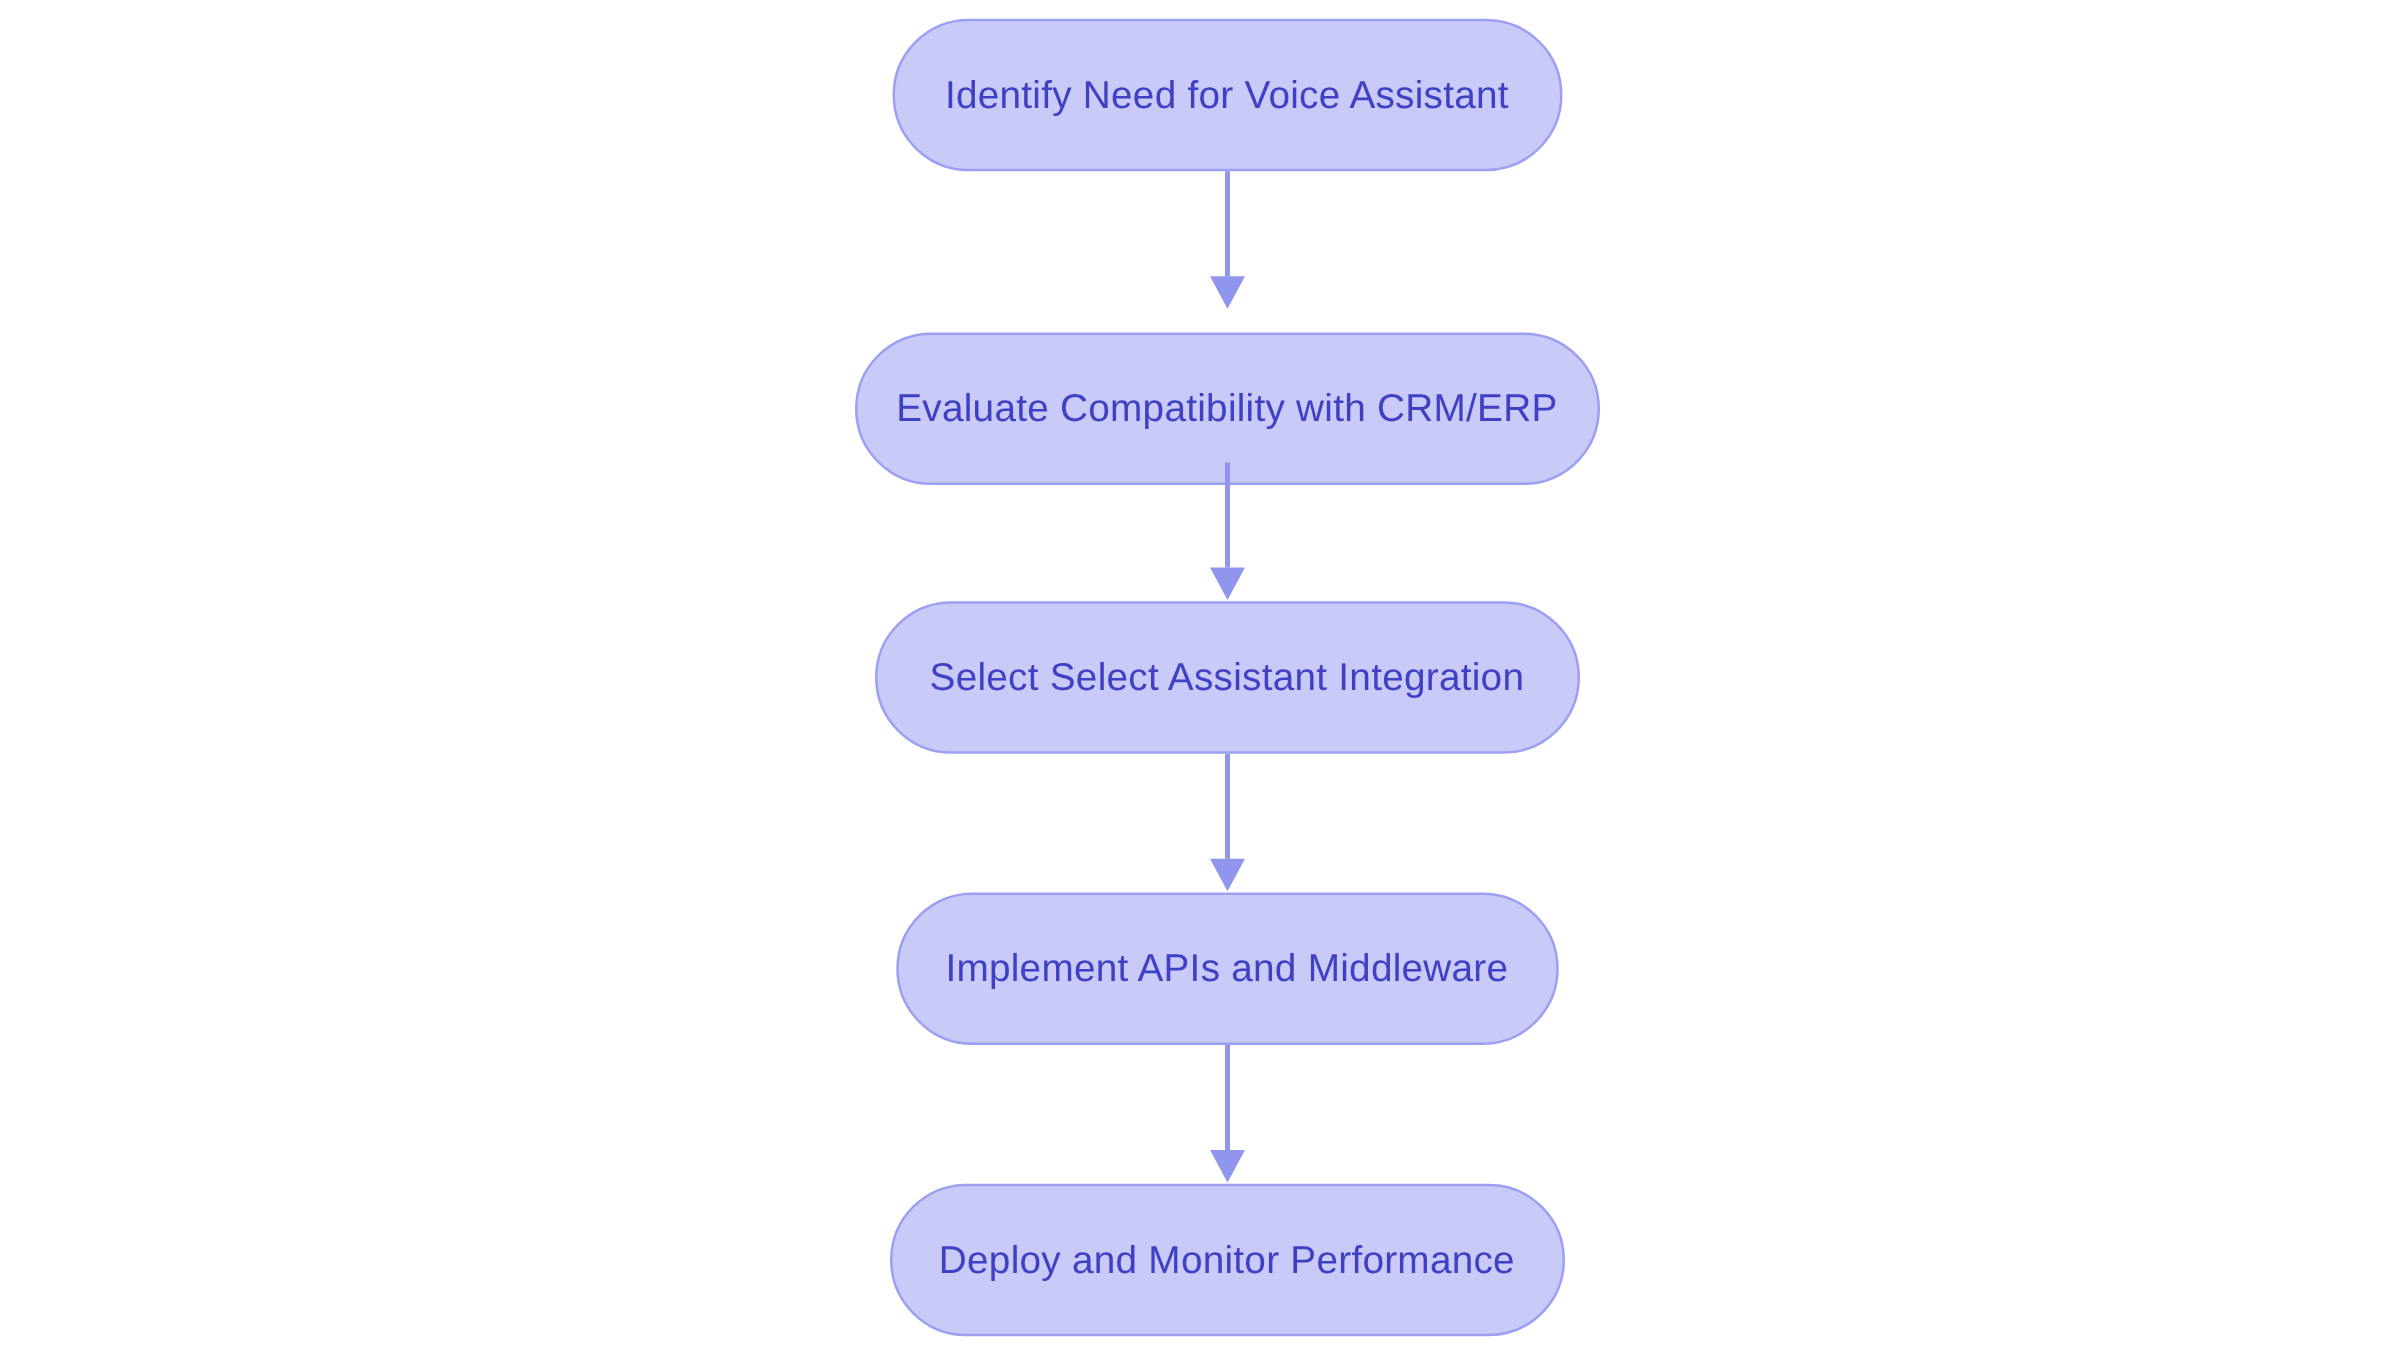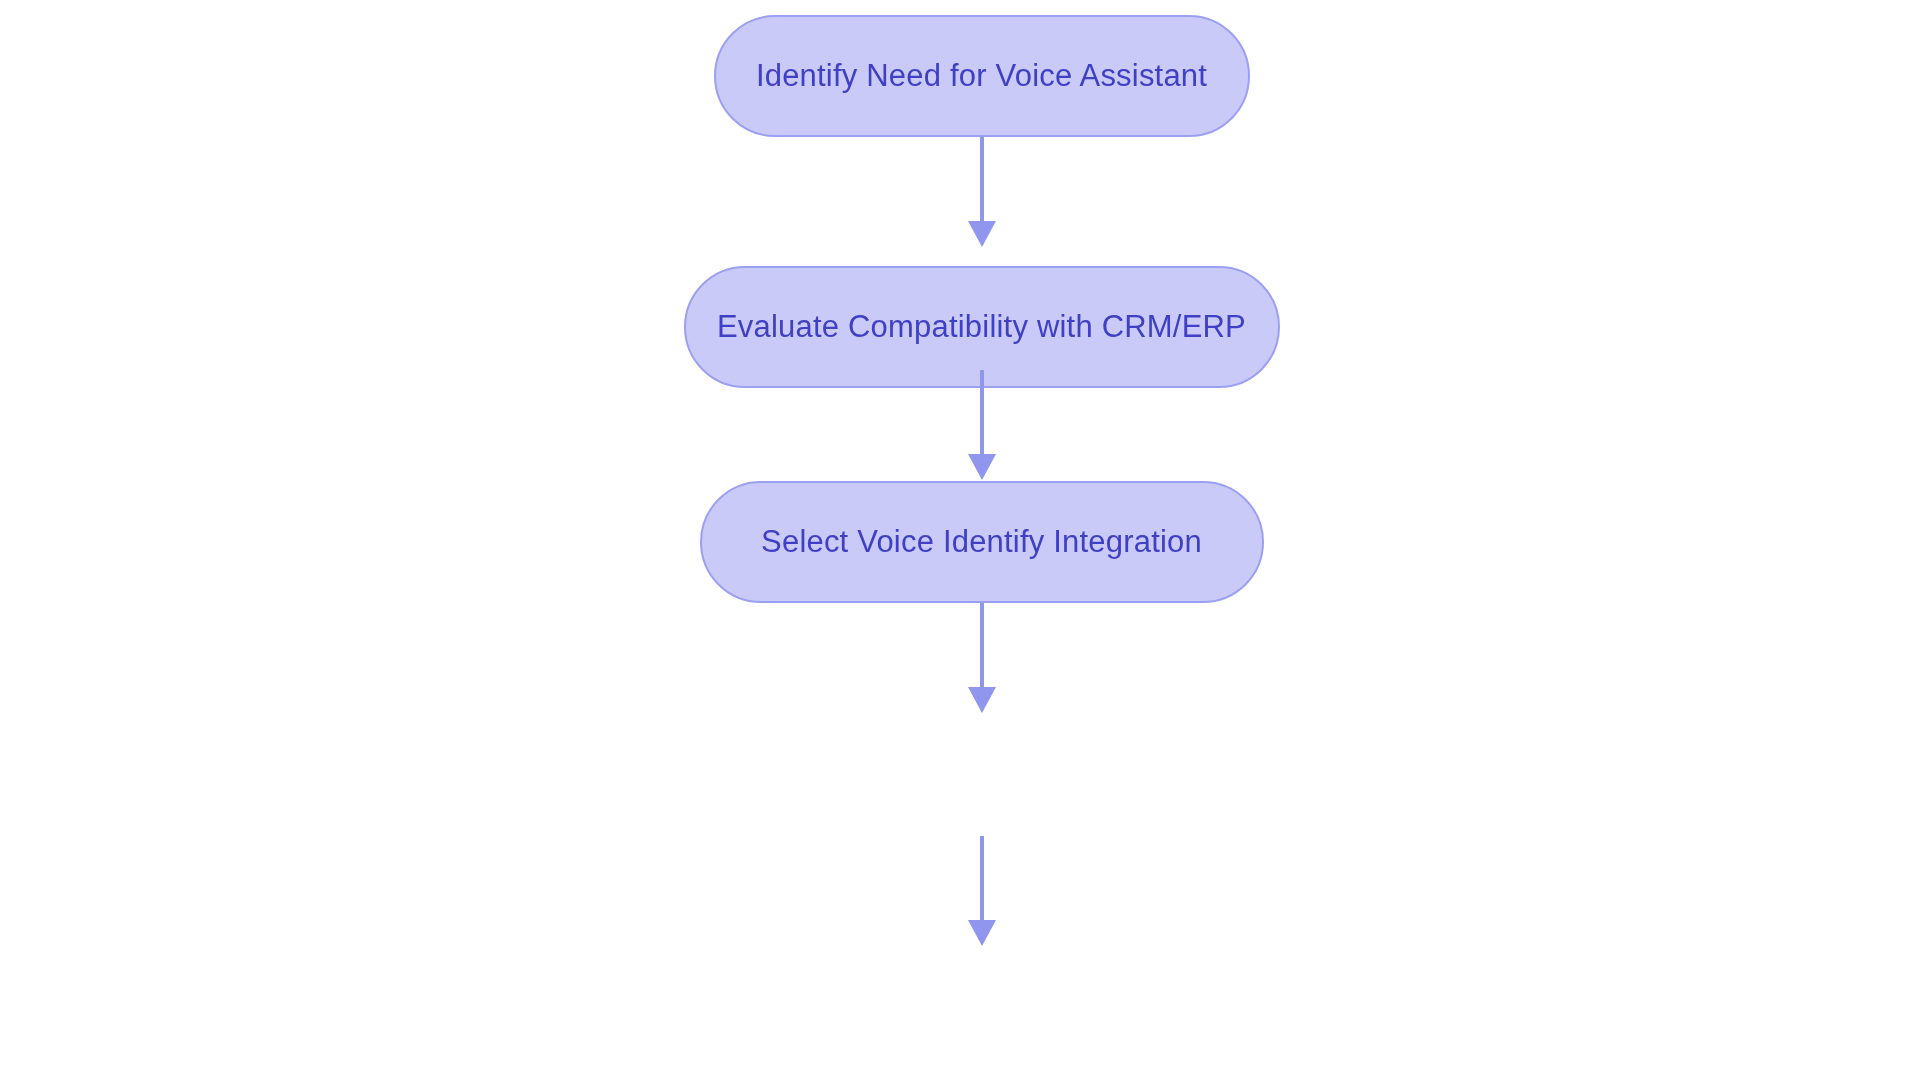--- a/index.html
+++ b/index.html
@@ -83,28 +83,34 @@
   <div class="node n2">
     <span>Evaluate Compatibility with CRM/ERP</span>
   </div>
 
   <div class="arrow a2">
     <div class="shaft"></div>
     <div class="head"></div>
   </div>
 
   <div class="node n3">
-    <span>Select Voice Identify Integration</span>
+    <span>Select Select Assistant Integration</span>
   </div>
 
   <div class="arrow a3">
     <div class="shaft"></div>
     <div class="head"></div>
   </div>
 
+  <div class="node n4">
+    <span>Implement APIs and Middleware</span>
+  </div>
 
   <div class="arrow a4">
     <div class="shaft"></div>
     <div class="head"></div>
   </div>
 
+  <div class="node n5">
+    <span>Deploy and Monitor Performance</span>
+  </div>
 
 </div>
 
 </body></html>

